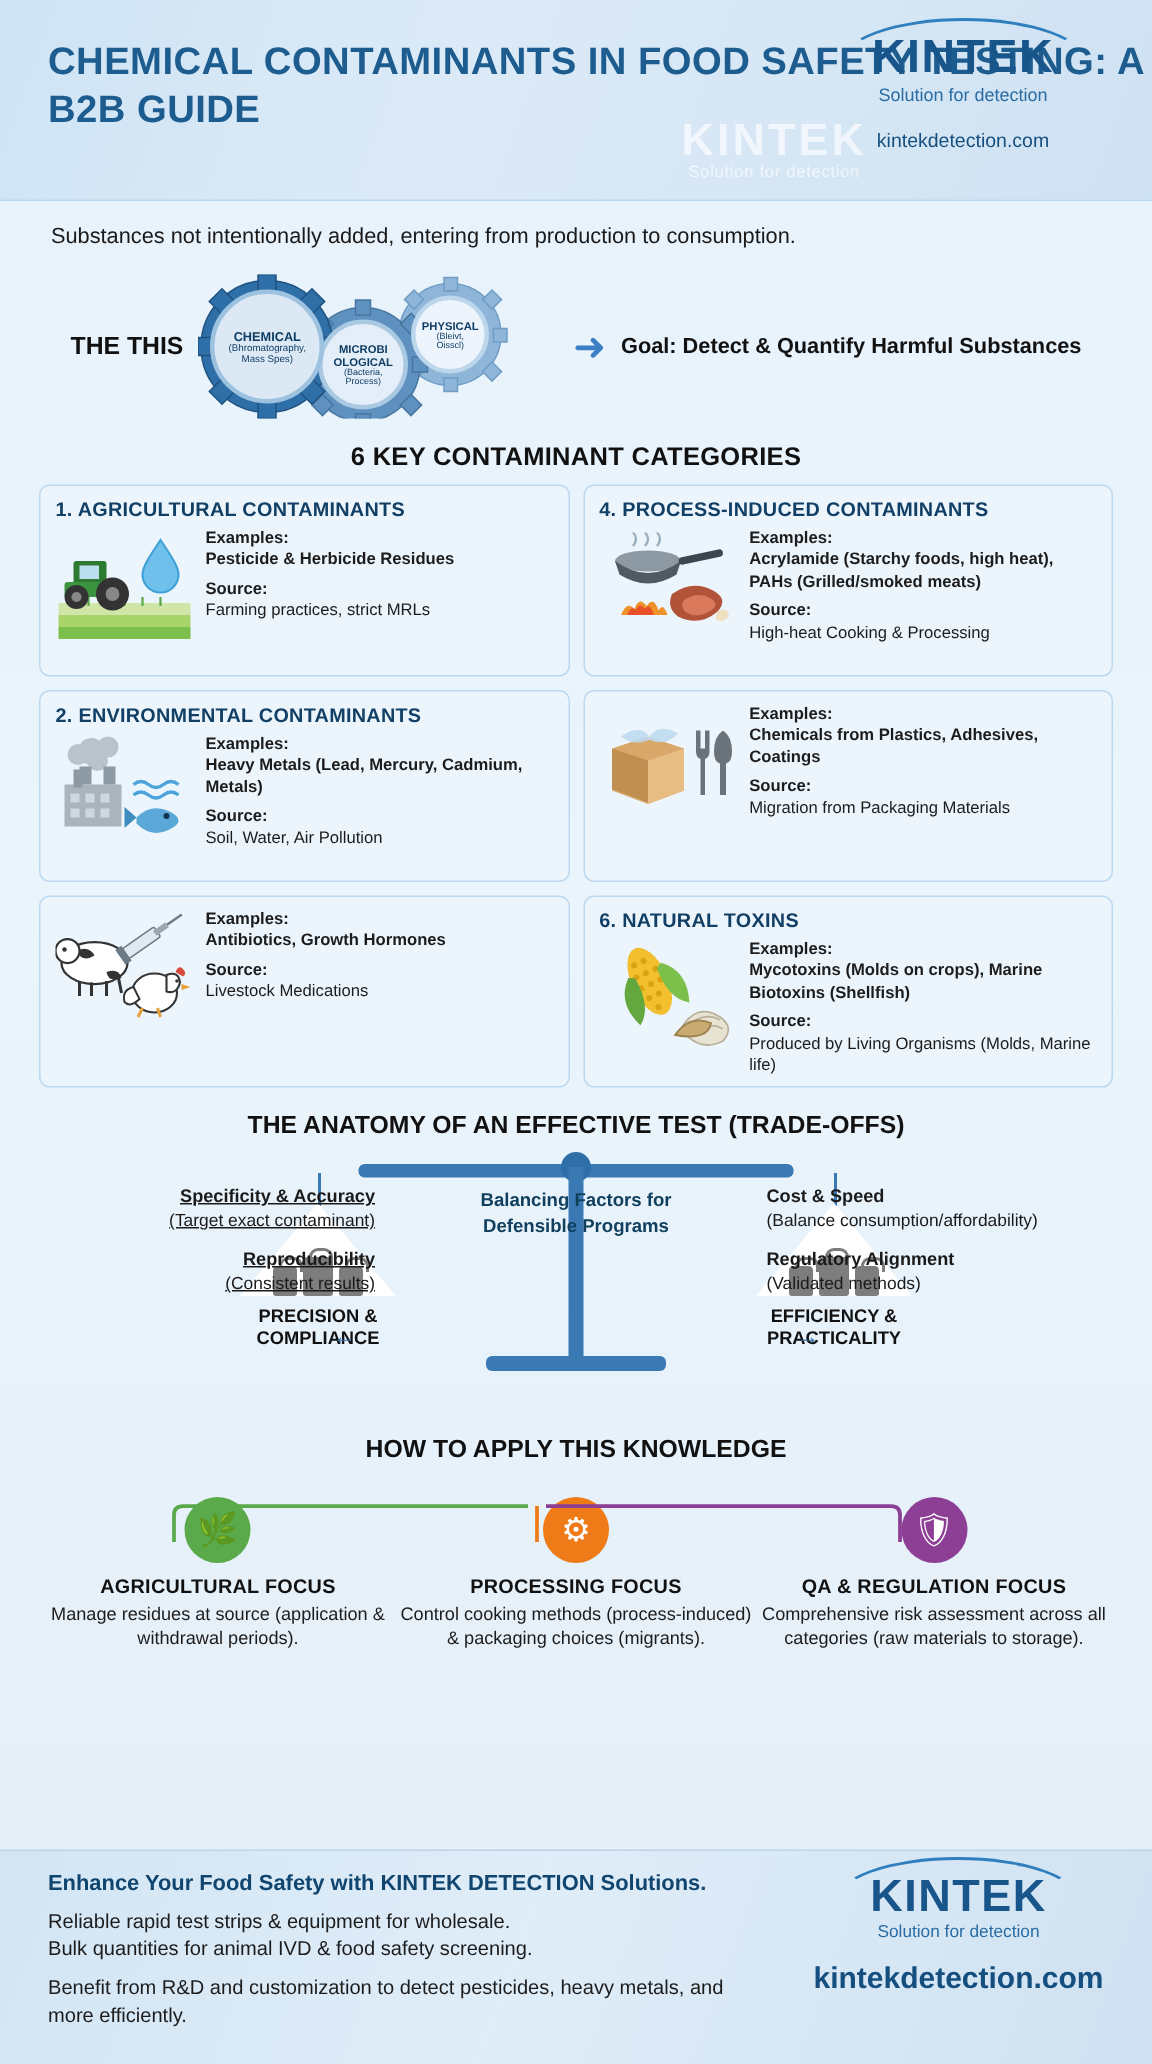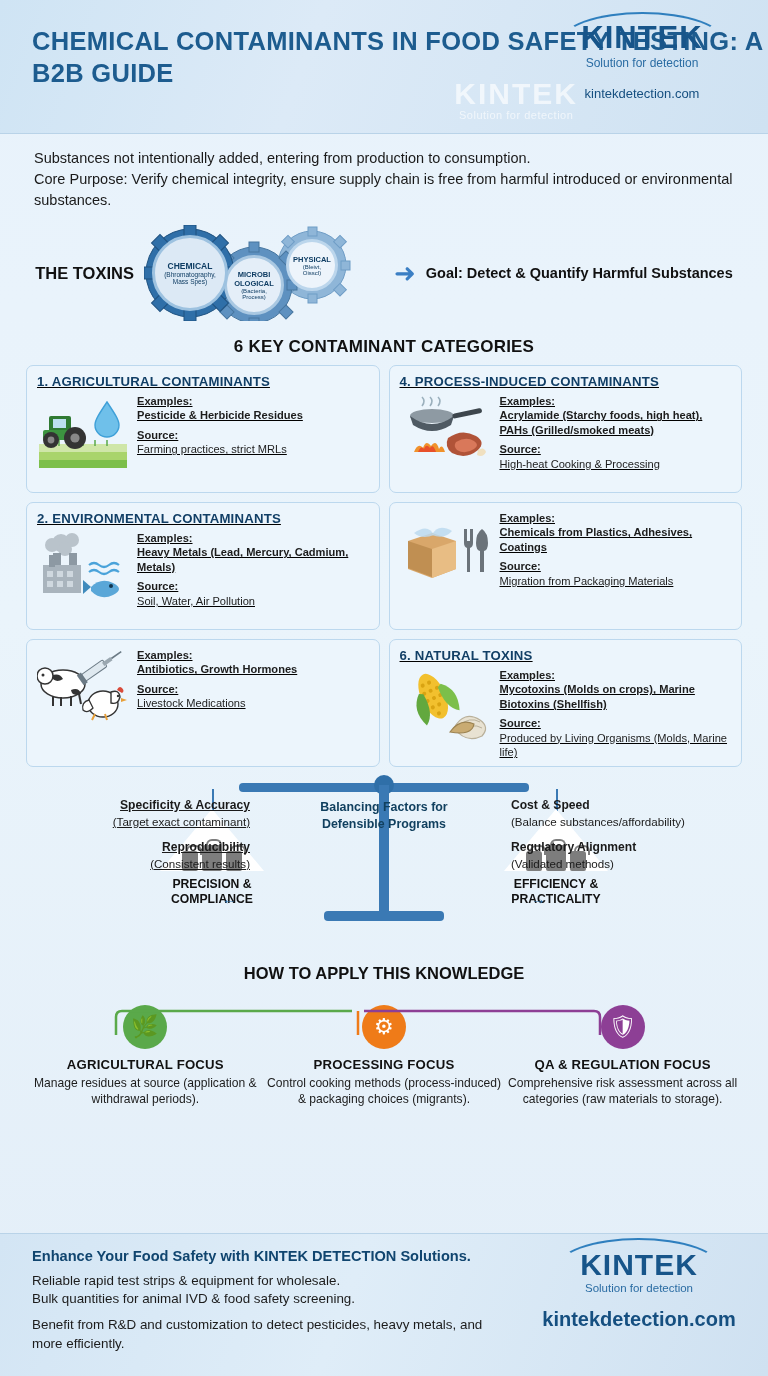--- a/index.html
+++ b/index.html
@@ -100,21 +100,20 @@
   .cats {
     display: grid; grid-template-columns: 1fr 1fr; gap: 9px;
     padding: 0 26px;
   }
   .card {
     background: #ecf5fc;
     border: 1px solid #bcd8ee;
     border-radius: 7px;
     padding: 8px 10px 4px 10px;
     min-height: 128px;
-    text-decoration: underline;
   }
   .card h3 {
     margin: 0 0 5px 0; font-size: 13.2px; color:#123f66; font-weight: bold;
     letter-spacing:.2px;
   }
   .card-body { display:flex; gap: 8px; }
   .card-art { width: 92px; min-width: 92px; height: 78px; position: relative; }
   .card-txt { font-size: 11.1px; color:#1c1c1c; line-height: 1.3; }
   .card-txt .lbl { font-weight: bold; }
   .card-txt .ex { margin-bottom: 5px; }
@@ -227,25 +226,24 @@
     <div class="brand">
       <div class="arc"></div>
       <div class="bname">KINTEK</div>
       <div class="btag">Solution for detection</div>
       <div class="bsite">kintekdetection.com</div>
     </div>
   </div>
 
   <div class="intro">
     <div>Substances not intentionally added, entering from production to consumption.</div>
-    <div>Core Purpose: Verify chemical integrity, ensure supply chain is free from harmful introduced or environmental substances.</div>
   </div>
 
   <div class="scope">
-    <div class="scope-label">THE TOXINS</div>
+    <div class="scope-label">THE THIS</div>
     <div class="gears">
       <svg width="240" height="96" style="position:absolute;left:0;top:0;">
         <g fill="#8fb6d8" stroke="#6f9dc6" stroke-width="1">
           <circle cx="168" cy="40" r="34"></circle>
           <g>
             <rect x="164" y="2" width="9" height="9"></rect>
               <rect x="164" y="69" width="9" height="9"></rect>
             <rect x="130" y="36" width="9" height="9"></rect>
               <rect x="197" y="36" width="9" height="9"></rect>
             <rect x="140" y="12" width="9" height="9" transform="rotate(45 144 16)"></rect>
@@ -548,20 +546,21 @@
           </div>
           <div>
             <span class="lbl">Source:</span><br>
             <span>Produced by Living Organisms (Molds, Marine life)</span>
           </div>
         </div>
       </div>
     </div>
   </div>
 
+  <div class="anat-title">THE ANATOMY OF AN EFFECTIVE TEST (TRADE-OFFS)</div>
   <div class="scale-wrap">
     <div class="beam"></div>
     <div class="knob"></div>
     <div class="post"></div>
     <div class="base"></div>
 
     <div class="scale-center">Balancing Factors for Defensible Programs</div>
 
     <div class="pan left">
       <div class="chain"></div>
@@ -590,21 +589,21 @@
     <div class="side-txt side-l" style="top: 24px;">
       <b>Specificity &amp; Accuracy</b><br>
       <span>(Target exact contaminant)</span>
     </div>
     <div class="side-txt side-l" style="top: 66px;">
       <b>Reproducibility</b><br>
       <span>(Consistent results)</span>
     </div>
     <div class="side-txt side-r" style="top: 24px;">
       <b>Cost &amp; Speed</b><br>
-      <span>(Balance substances/affordability)</span>
+      <span>(Balance consumption/affordability)</span>
     </div>
     <div class="side-txt side-r" style="top: 66px;">
       <b>Regulatory Alignment</b><br>
       <span>(Validated methods)</span>
     </div>
 
     <div class="arrow-sm" style="left: 222px; top: 117px;">←</div>
     <div class="arrow-sm" style="right: 222px; top: 117px;">→</div>
   </div>
 

